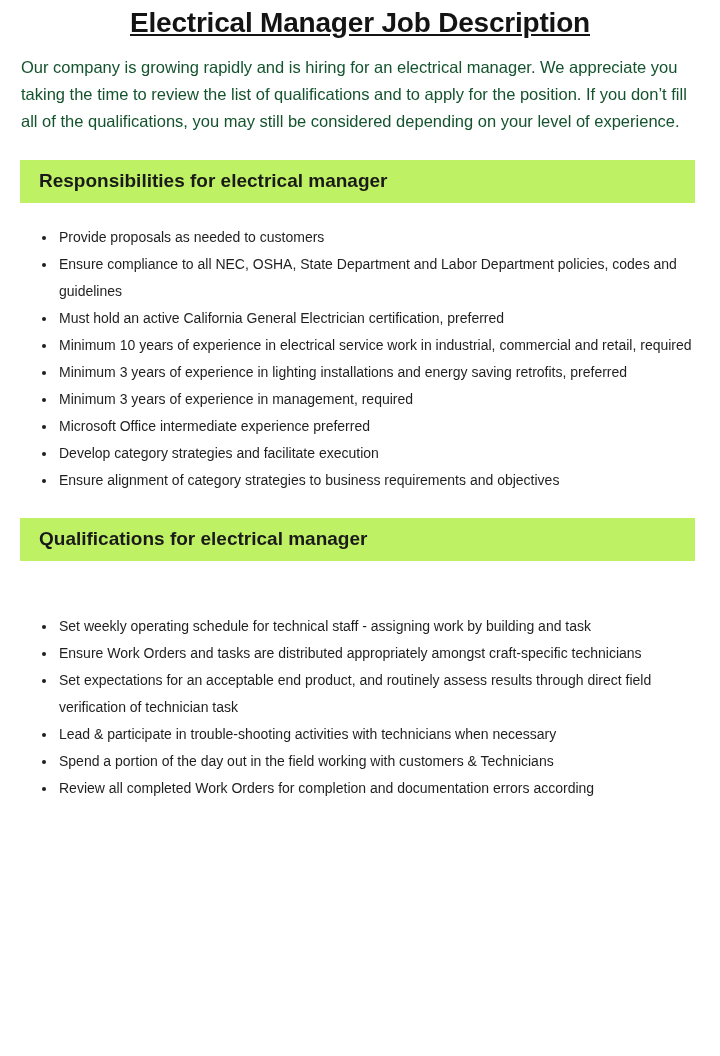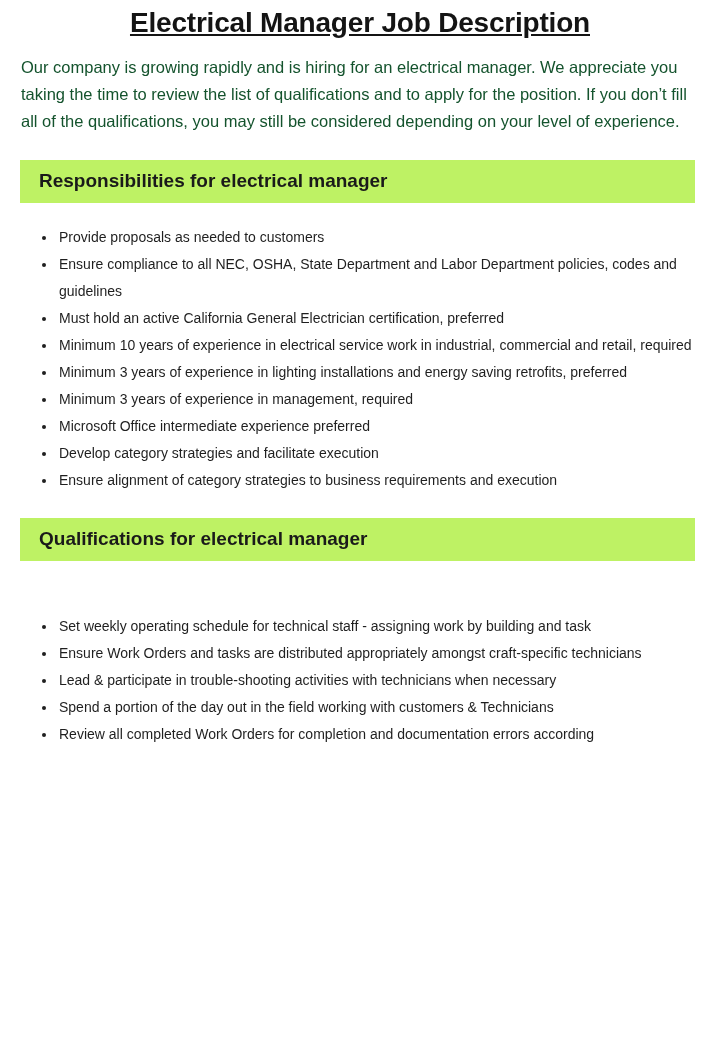--- a/index.html
+++ b/index.html
@@ -97,28 +97,29 @@
     <div class="section-header">Responsibilities for electrical manager</div>
     <ul class="bullets first-list">
       <li>Provide proposals as needed to customers</li>
       <li>Ensure compliance to all NEC, OSHA, State Department and Labor Department policies, codes and guidelines</li>
       <li>Must hold an active California General Electrician certification, preferred</li>
       <li>Minimum 10 years of experience in electrical service work in industrial, commercial and retail, required</li>
       <li>Minimum 3 years of experience in lighting installations and energy saving retrofits, preferred</li>
       <li>Minimum 3 years of experience in management, required</li>
       <li>Microsoft Office intermediate experience preferred</li>
       <li>Develop category strategies and facilitate execution</li>
-      <li>Ensure alignment of category strategies to business requirements and execution</li>
+      <li>Ensure alignment of category strategies to business requirements and objectives</li>
     </ul>
   </div>
 
   <div class="section">
     <div class="section-header second">Qualifications for electrical manager</div>
     <ul class="bullets second-list">
       <li>Set weekly operating schedule for technical staff - assigning work by building and task</li>
       <li>Ensure Work Orders and tasks are distributed appropriately amongst craft-specific technicians</li>
+      <li>Set expectations for an acceptable end product, and routinely assess results through direct field verification of technician task</li>
       <li>Lead &amp; participate in trouble-shooting activities with technicians when necessary</li>
       <li>Spend a portion of the day out in the field working with customers &amp; Technicians</li>
       <li>Review all completed Work Orders for completion and documentation errors according</li>
     </ul>
   </div>
 
 </div>
 
 </body></html>

